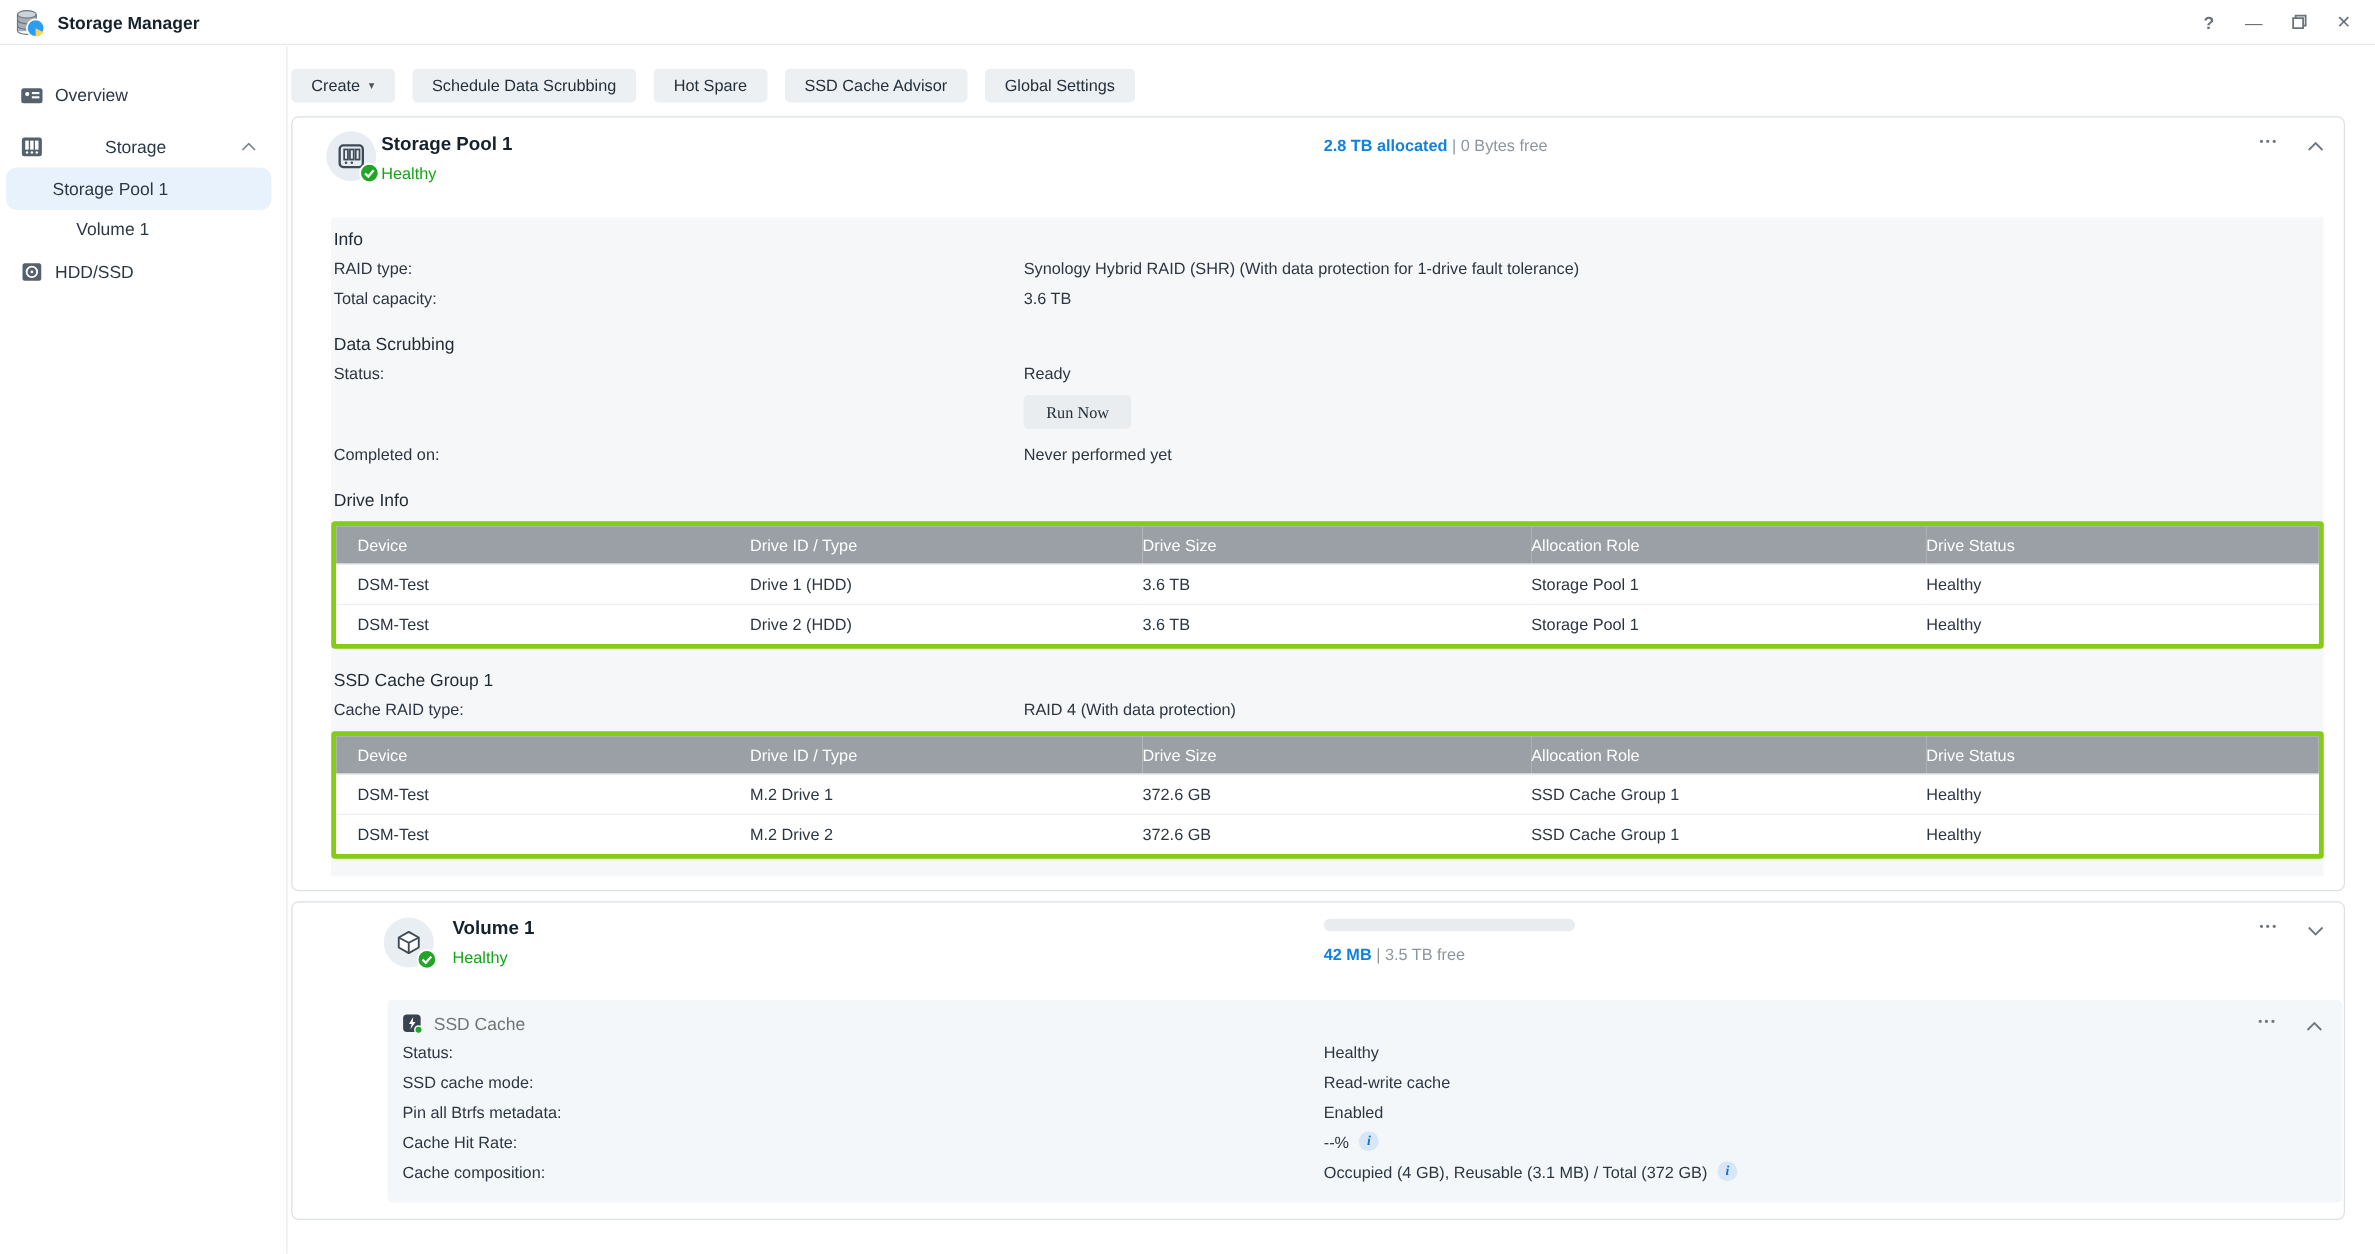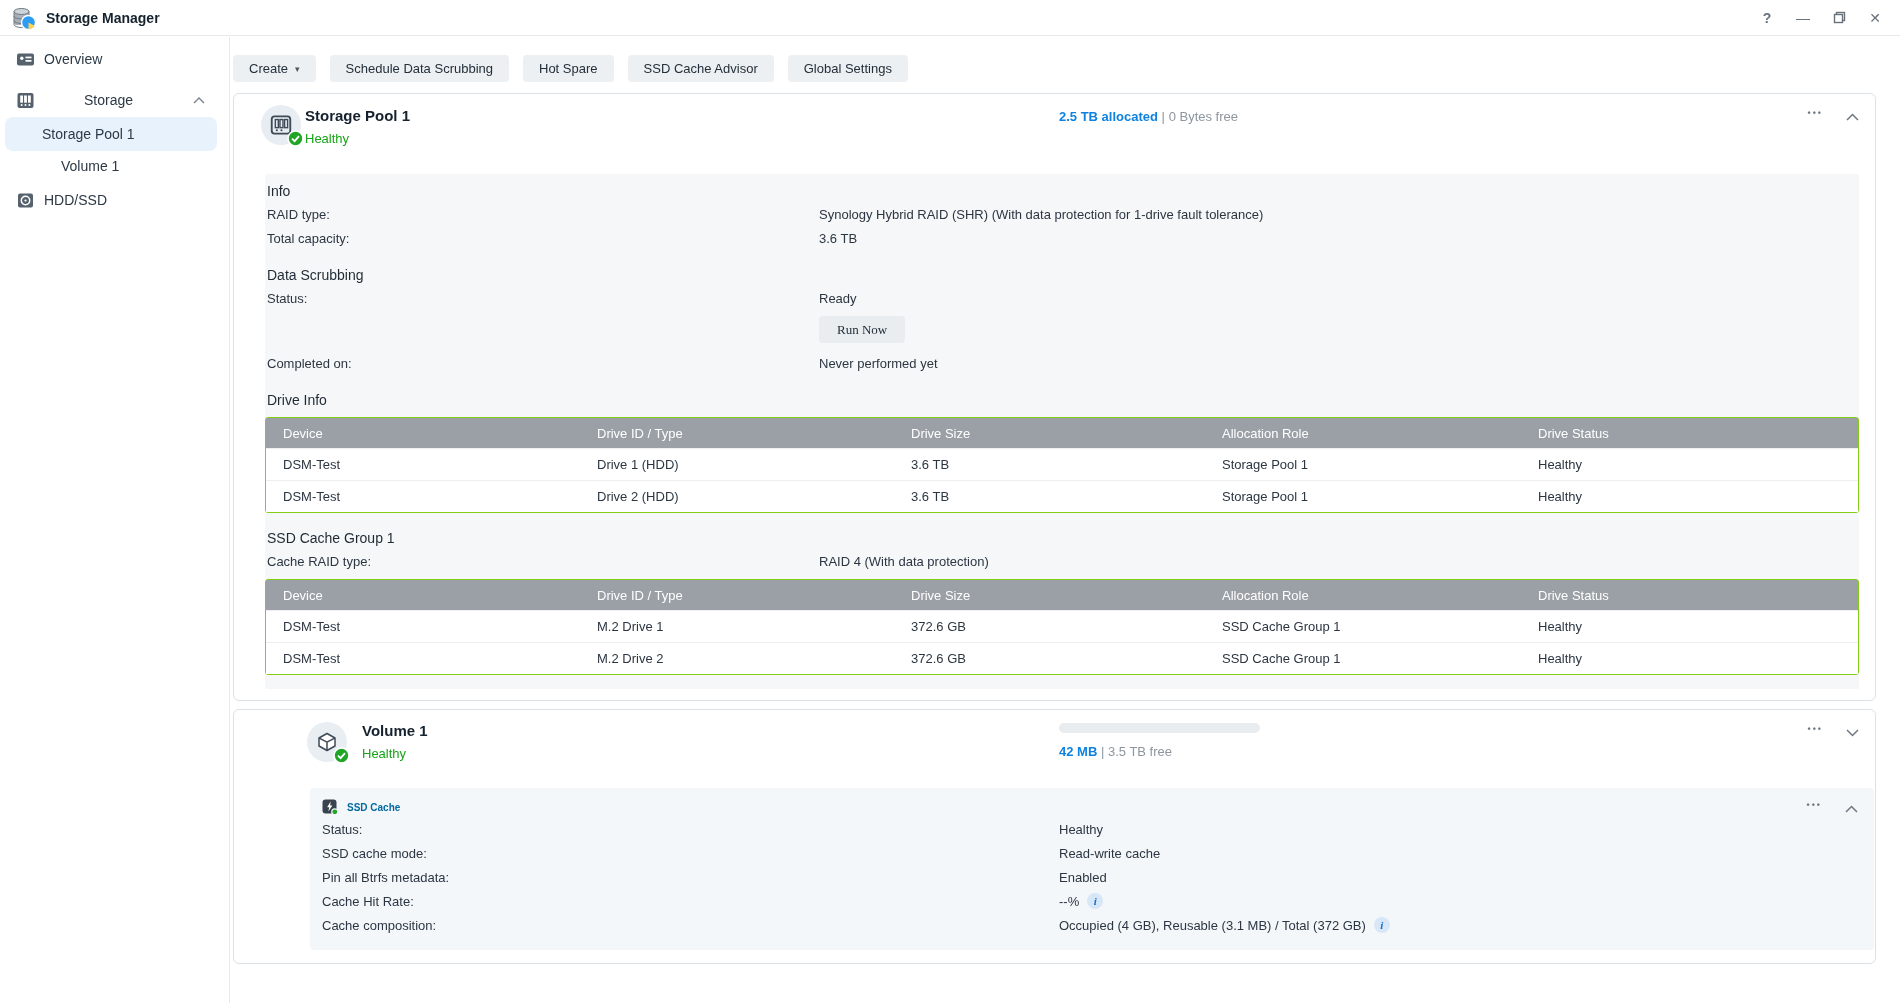--- a/index.html
+++ b/index.html
@@ -13,21 +13,21 @@
   .titlebar { position:absolute; top:0; left:0; right:0; height:36px;
     background:#fff; border-bottom:1px solid #e7eaec; display:flex; align-items:center; }
   .app-icon { margin-left:10px; width:27px; height:27px; }
   .app-title { margin-left:9px; font-weight:bold; font-size:14px; color:#15222e; }
   .win-controls { margin-left:auto; display:flex; align-items:center; gap:14px; padding-right:14px; }
   .win-btn { width:22px; height:22px; display:flex; align-items:center; justify-content:center;
     color:#69727b; font-size:14px; cursor:default; }
   .win-btn.help { font-size:14px; font-weight:bold; }
   
   .sidebar { position:absolute; top:37px; left:0; width:230px; bottom:0;
-    background:#fff; border-right:1px solid #e7eaec; padding-top:5px; }
+    background:#fff; border-right:1px solid #e7eaec; padding-top:22px; }
   .side-item { display:flex; align-items:center; height:34px; padding-left:16px;
     font-size:14px; color:#2c3945; position:relative; cursor:default; }
   .side-item .sicon { width:19px; height:19px; margin-right:9px; flex:none; }
   .side-item .chev { margin-left:auto; margin-right:24px; }
   .side-item.group { margin-top:7px;gap:40px; }
   .side-item.child { padding-left:37px; margin:0 12px 0 5px; }
   .side-item.selected { background:#e8f2fc; border-radius:8px; }
   .side-item.child2 { padding-left:61px; height:30px; }
   .side-item.last { margin-top:2px; }
   
@@ -59,40 +59,40 @@
     font-size:14px; font-weight:normal; color:#1f2a34; }
   .sec-h.sp { margin-top:14px; }
   .kv { display:flex; align-items:center; height:24px; font-size:13px; }
   .kv .k { width:554px; padding-left:2px; flex:none; color:#2c3642; }
   .kv .v { color:#2c3642; }
   .runrow { margin:6px 0 8px 554px; }
   .run-btn { height:27px; padding:0 18px; background:#e9edf0; border:none; border-radius:4px;
     font-family:Liberation Serif, serif; font-size:13px; color:#232f3a; cursor:default; }
   
   table.dtable { width:100%; margin-top:6px; border-collapse:separate; border-spacing:0;
-    table-layout:fixed; background:#fff; border:1px solid #84cc16; border-radius:3px; }
+    table-layout:fixed; background:#fff; border:4px solid #84cc16; border-radius:3px; }
   .dtable th { background:#9aa0a6; color:#fff; font-weight:normal; font-size:13px;
     height:30px; text-align:left; }
   .dtable td { height:32px; font-size:13px; color:#2c3642; border-top:1px solid #eceef0; background:#fff; }
   .dtable th:first-child, .dtable td:first-child { padding-left:17px; }
   
   .vol-panel { margin-top:8px; }
   .vol-hdr { height:78px; position:relative; }
   .vol-hdr .big-icon { left:73px; top:12px; background:#e9eef3; }
   .vol-hdr .hdr-titles { left:128px; top:12px; }
   .pbar { position:absolute; left:825px; top:13px; width:201px; height:10px;
     border-radius:5px; background:#e9ecef; overflow:hidden; }
   .pbar-fill { height:100%; background:#0f82e0; width:0; }
   .vol-usage { position:absolute; left:825px; top:34px; font-size:13px; }
   
   .subpanel { margin:0 1px 13px 76px; background:#f3f7fa; border-radius:4px;
     padding:9px 0 13px 12px; position:relative; }
   .sub-hdr { display:flex; align-items:center; height:20px; }
   .cache-icon { position:relative; width:16px; height:16px; flex:none; }
-  .sub-title { margin-left:9px; font-size:10px; font-weight:bold; color:#0369a1; }
+  .sub-title { margin-left:9px; font-size:14px; font-weight:normal; color:#737373; }
   .kv2 { display:flex; align-items:center; height:24px; font-size:13px; }
   .kv2:first-of-type { margin-top:5px; }
   .kv2 .k { width:737px; flex:none; color:#2c3642; }
   .kv2 .v { color:#2c3642; display:flex; align-items:center; }
   .info-i { display:inline-flex; align-items:center; justify-content:center;
     width:16px; height:16px; border-radius:50%; background:#d8e7f7; color:#1170cf;
     font-family:"Liberation Serif", serif; font-style:italic; font-weight:bold;
     font-size:11px; margin-left:8px; cursor:default; }
 </style>
 </head>
@@ -190,21 +190,21 @@
         <svg class="badge" viewBox="0 0 17 17">
           <circle cx="8.5" cy="8.5" r="7.5" fill="#21a527" stroke="#fff" stroke-width="1.6"></circle>
           <polyline points="5,8.7 7.6,11.2 12,6.2" fill="none" stroke="#fff" stroke-width="1.8"></polyline>
         </svg>
       </div>
       <div class="hdr-titles">
         <div class="hdr-title">Storage Pool 1</div>
         <div class="hdr-status green">Healthy</div>
       </div>
       <div class="hdr-alloc">
-        <span class="blue">2.5 TB allocated</span>
+        <span class="blue">2.8 TB allocated</span>
         <span class="gray">|</span>
         <span class="gray">0 Bytes free</span>
       </div>
       <div class="more-btn">•••</div>
       <div class="chev-btn">
         <svg width="13" height="8" viewBox="0 0 13 8">
             <polyline points="1,7 6.5,1.5 12,7" fill="none" stroke="#6f7880" stroke-width="1.5"></polyline>
           </svg>
       </div>
     </div>

